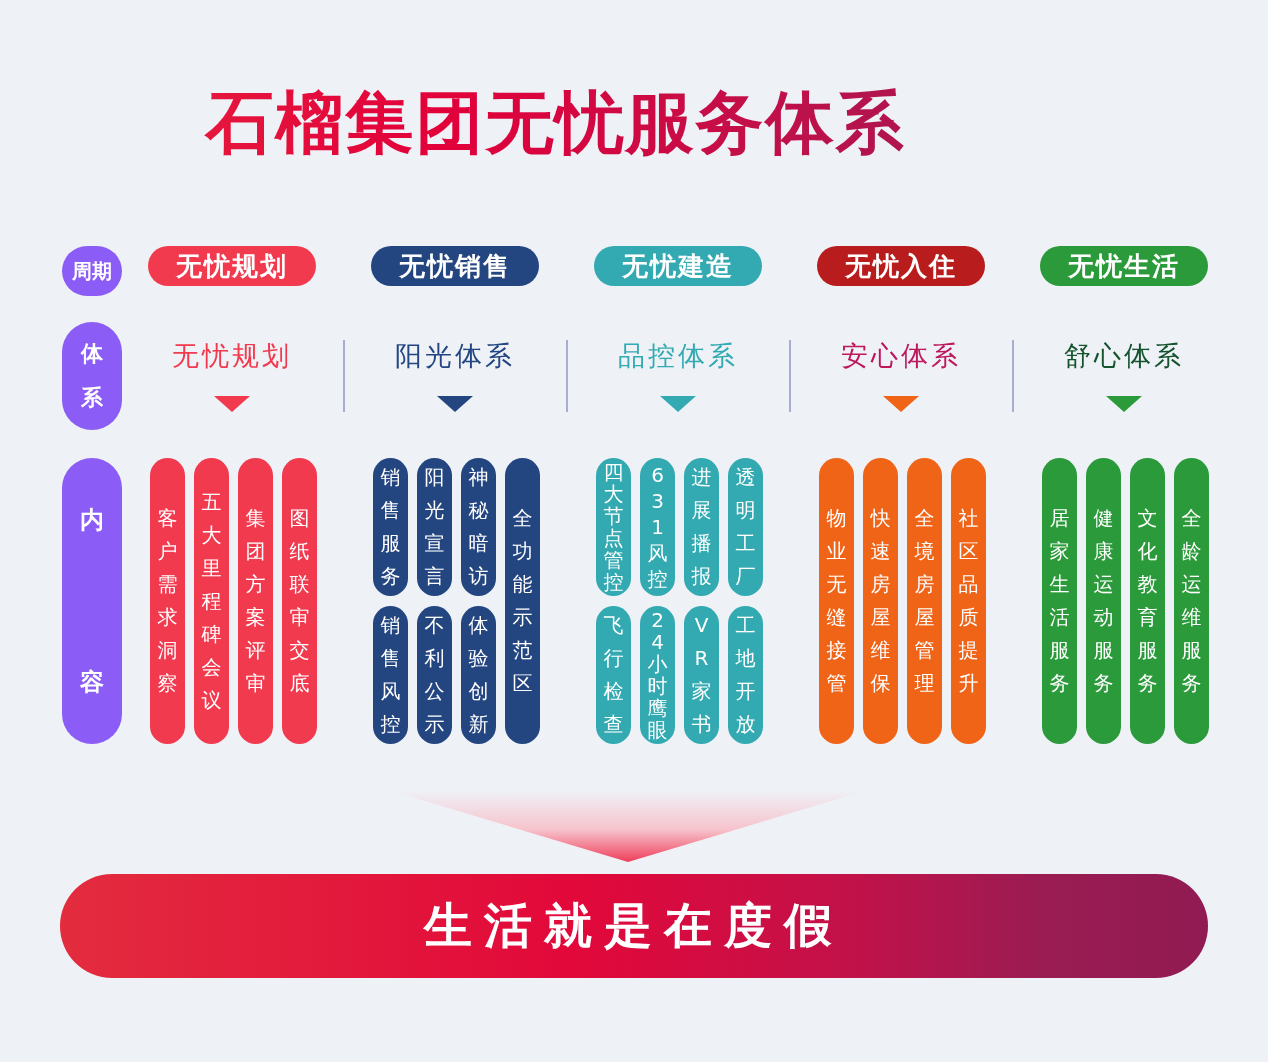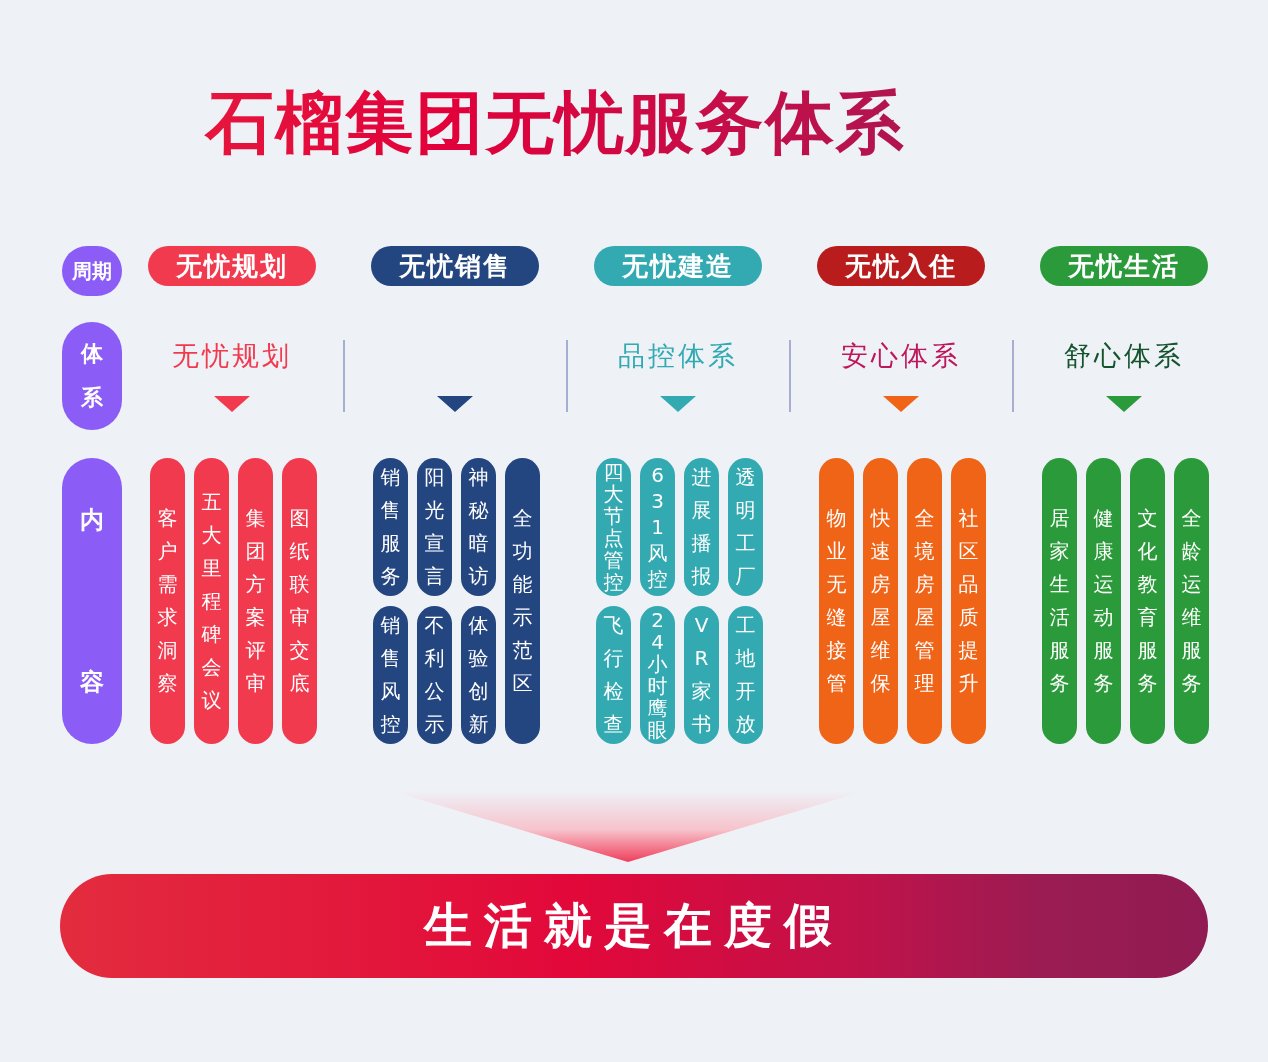--- a/index.html
+++ b/index.html
@@ -80,20 +80,21 @@
         <span>审</span>
         <span>交</span>
         <span>底</span>
       </div>
   </div>
 </div>
 <div class="divider" style="left:343px"></div>
 
 <div class="col" style="left:371px">
   <div class="period-pill" style="background:#234580">无忧销售</div>
+  <div class="sys-name" style="color:#234580">阳光体系</div>
   <div class="tri" style="border-top-color:#234580"></div>
   <div class="items">
     <div class="bar" style="left:2px;top:0;height:138px;background:#234580">
         <span>销</span>
         <span>售</span>
         <span>服</span>
         <span>务</span>
       </div>
     <div class="bar" style="left:46px;top:0;height:138px;background:#234580">
         <span>阳</span>

